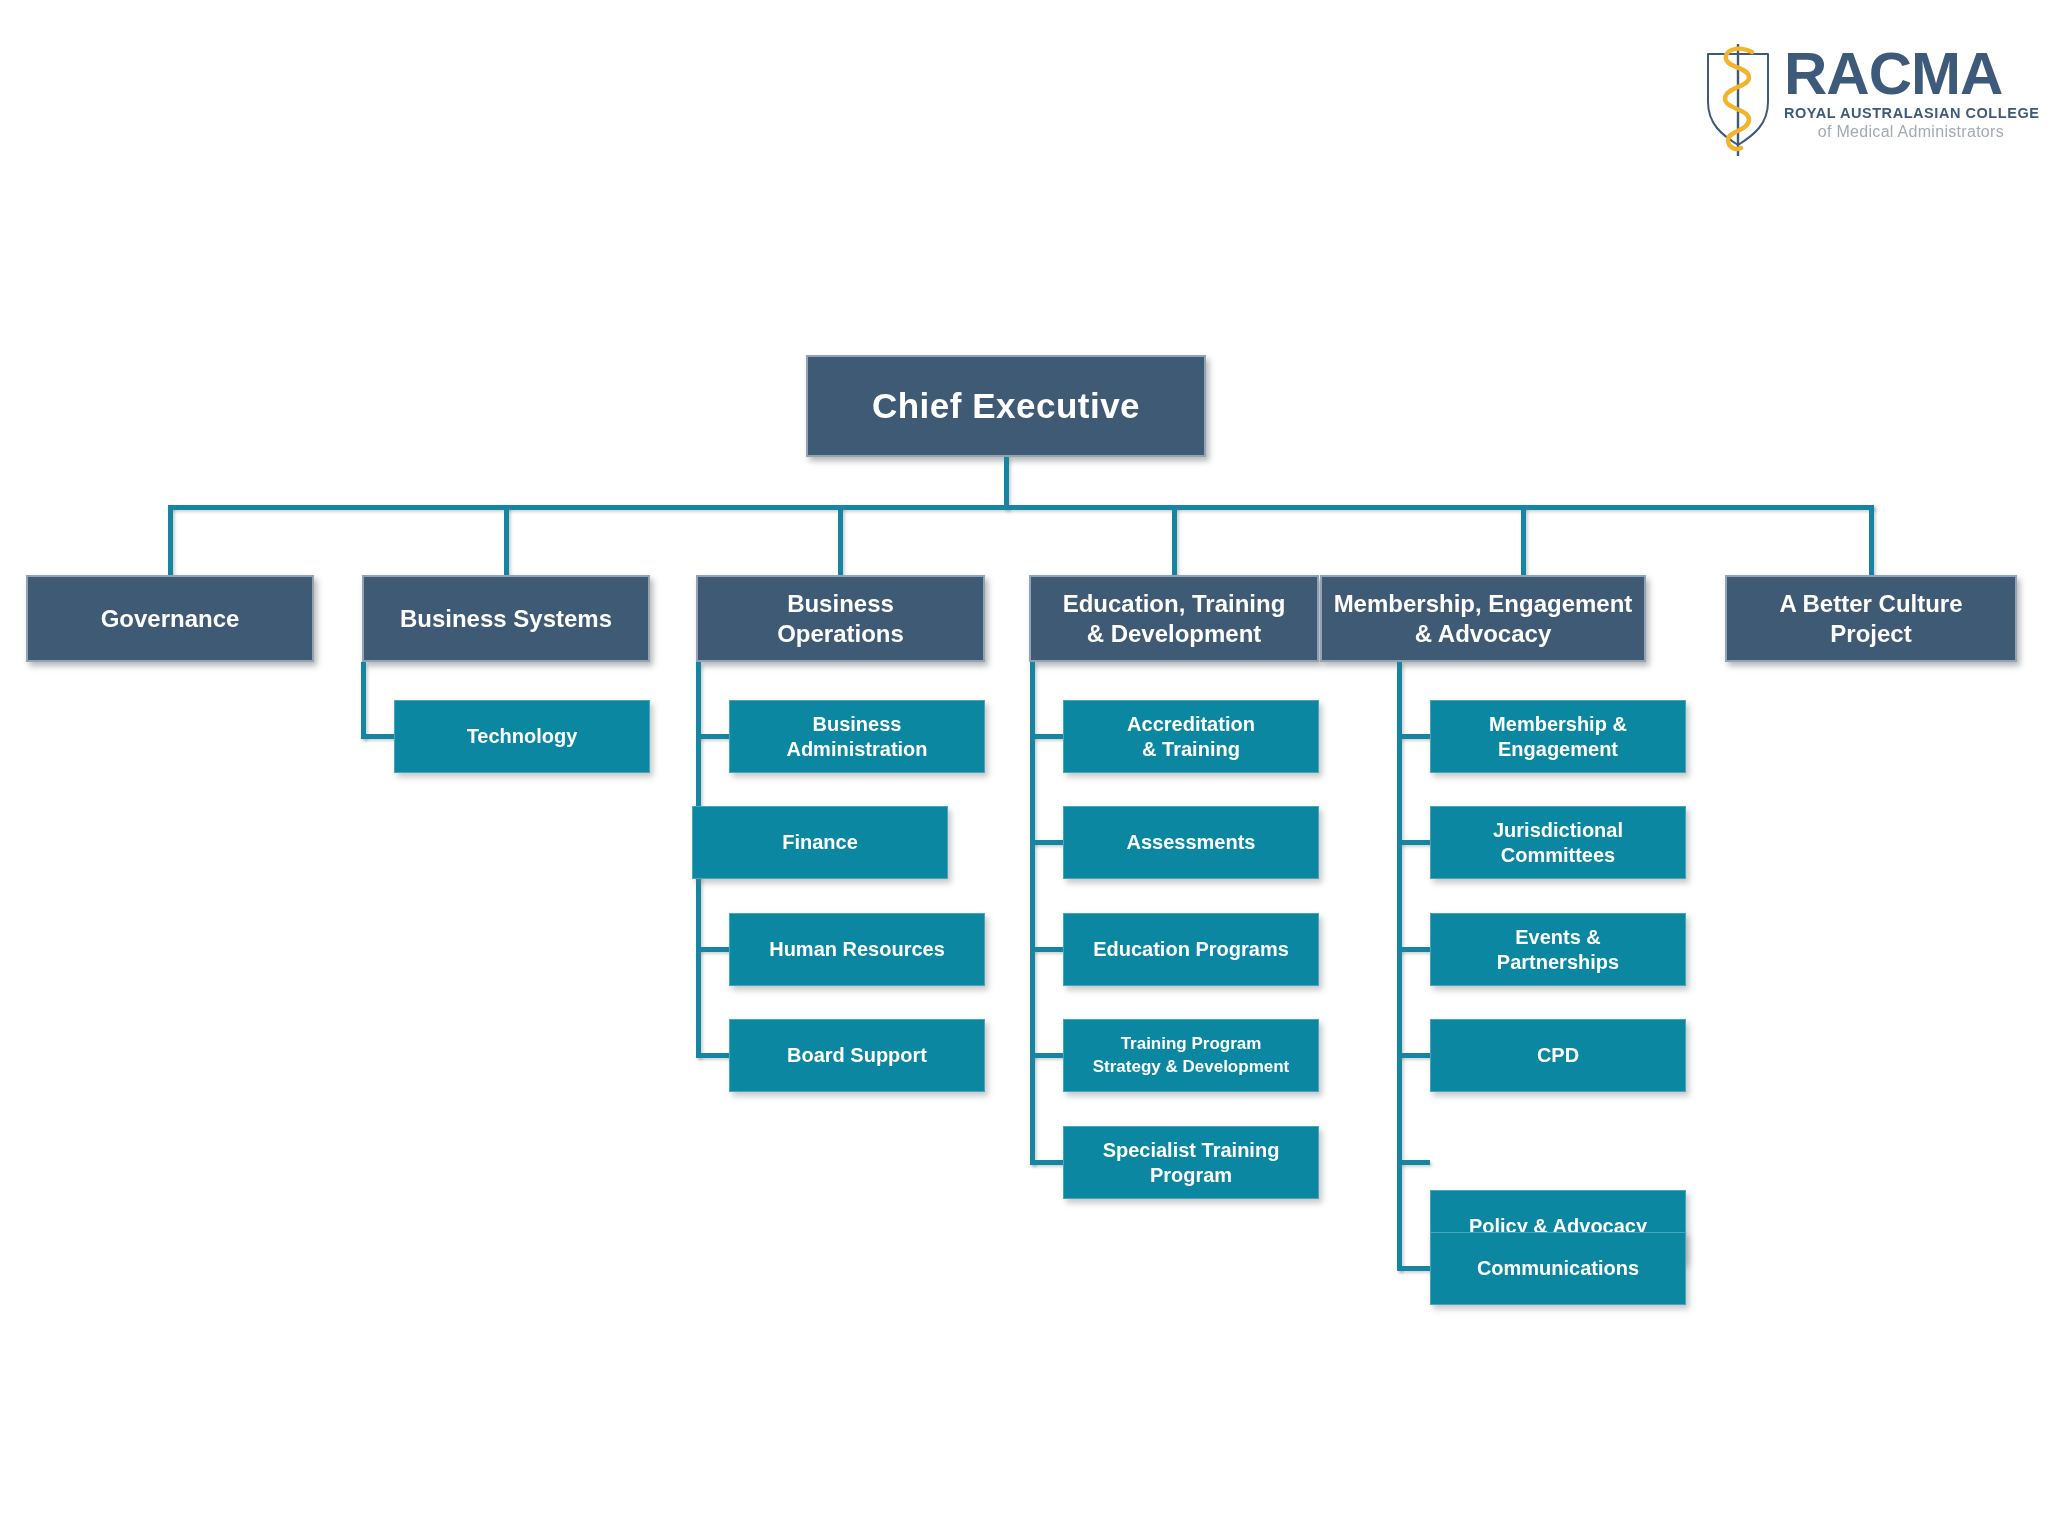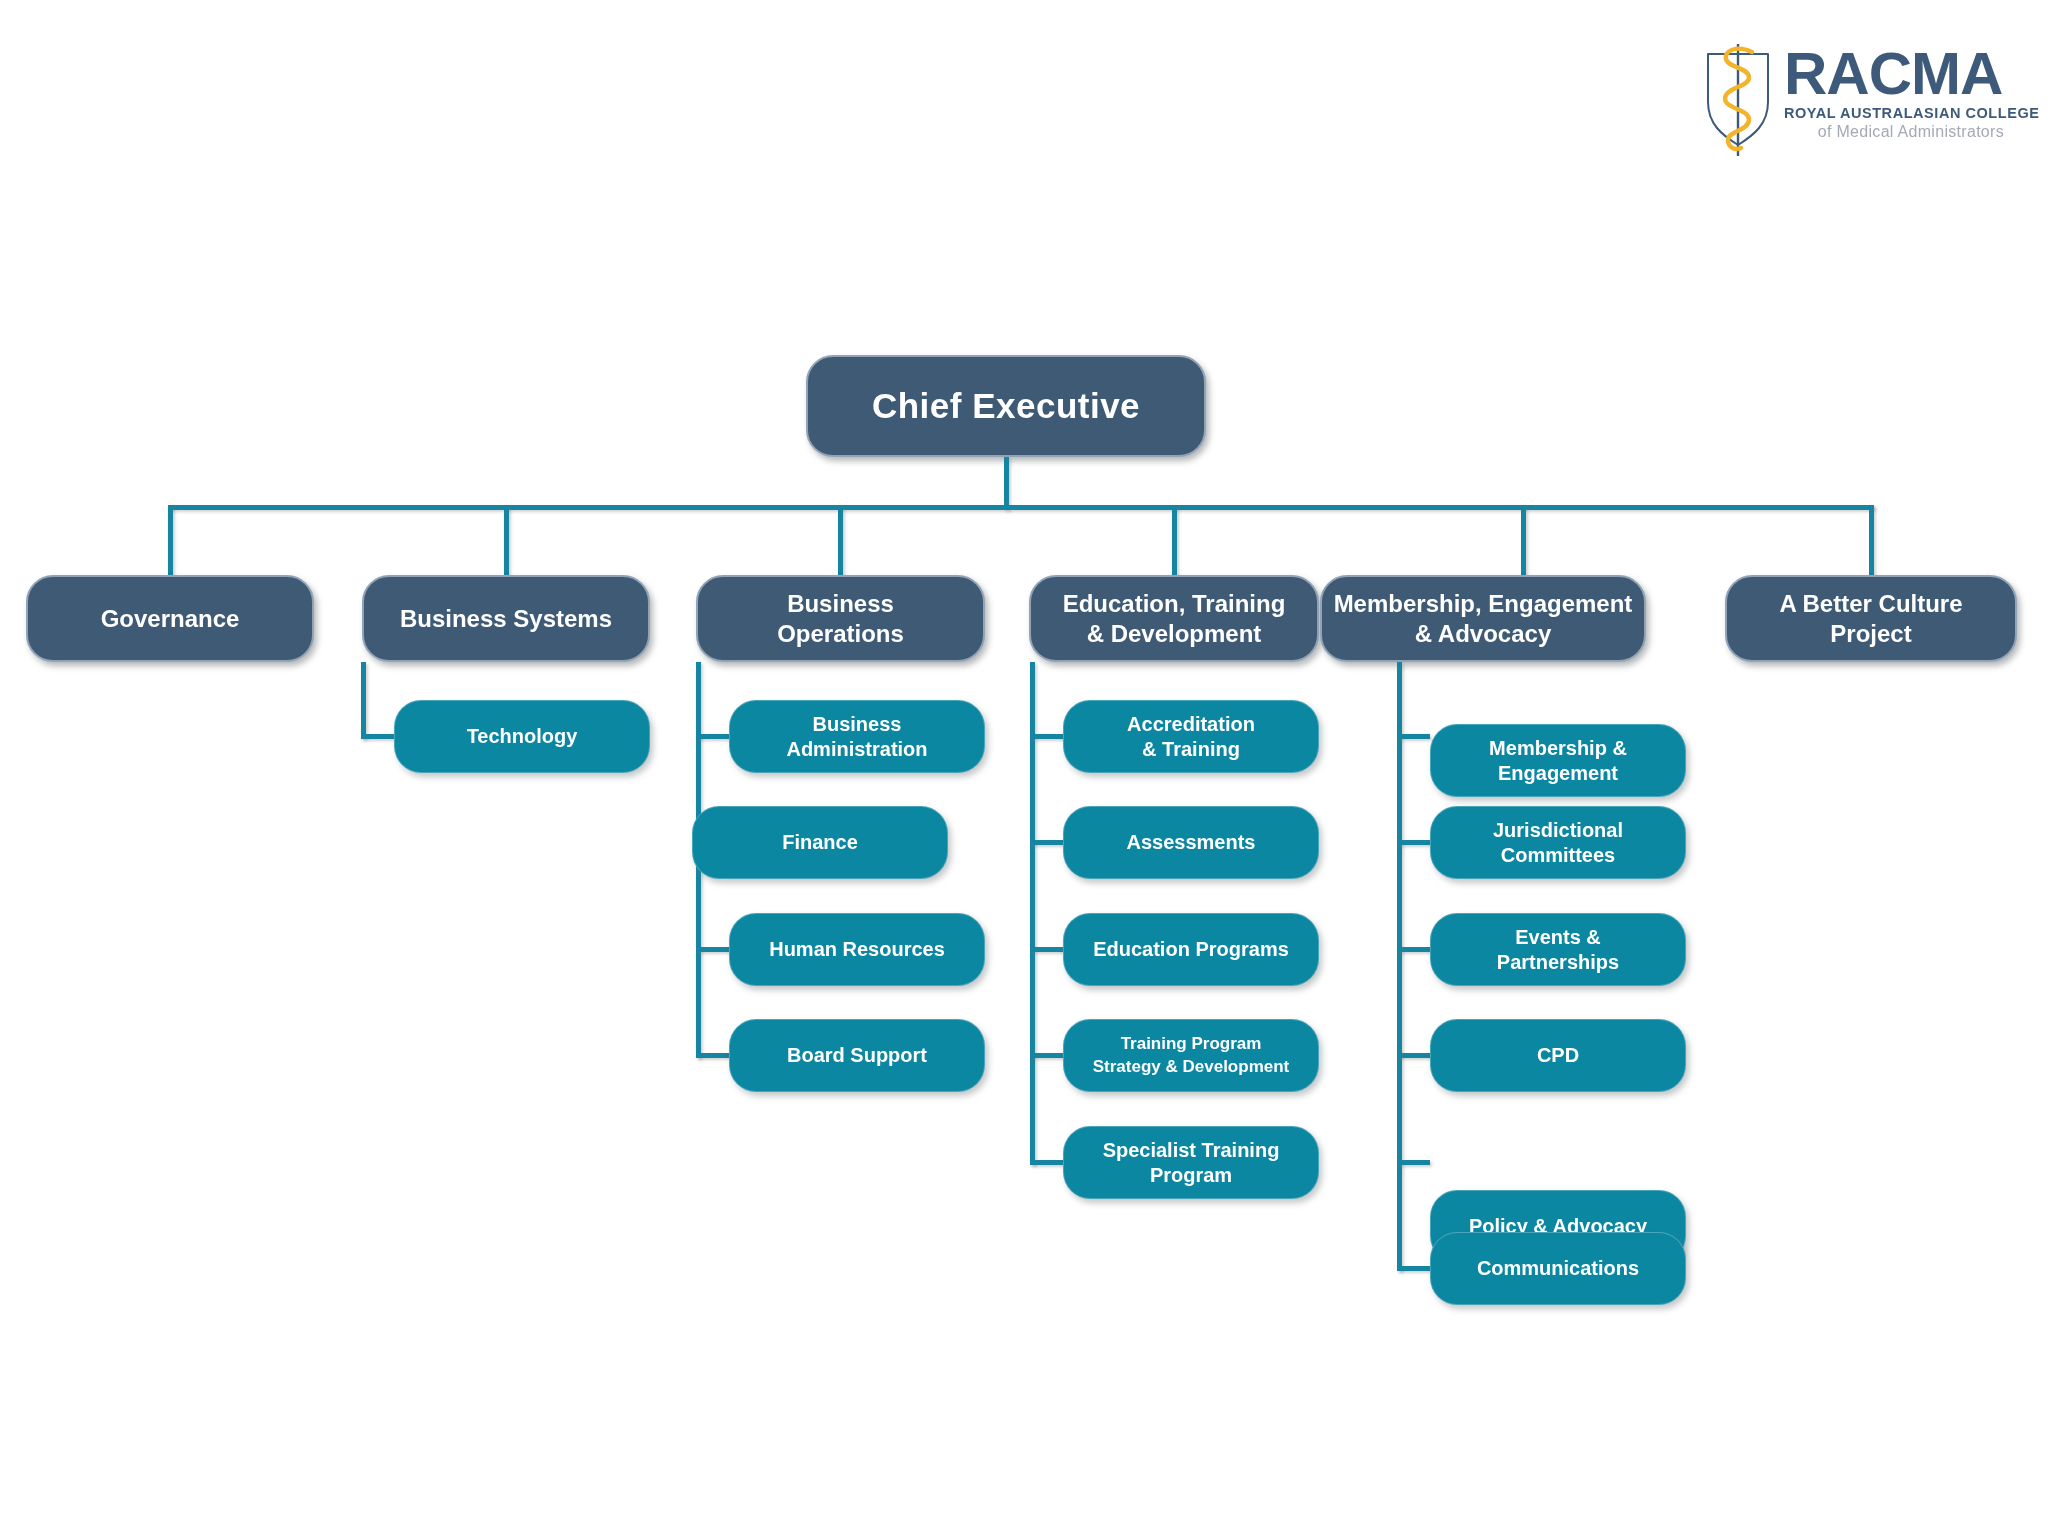--- a/index.html
+++ b/index.html
@@ -4,21 +4,21 @@
 <style>
   html,body{margin:0;padding:0;background:#ffffff;}
   .canvas{
     position:relative;width:2048px;height:1536px;background:#ffffff;
     font-family:"Liberation Sans",sans-serif;overflow:hidden;
   }
   .box{
     position:absolute;box-sizing:border-box;
     display:flex;align-items:center;justify-content:center;
     text-align:center;color:#ffffff;font-weight:bold;
-    white-space:pre-line;line-height:1.22;padding:0 10px;border-radius:27px;
+    white-space:pre-line;line-height:1.22;padding:0 10px;
   }
   .navy{
     background:var(--navy);
     border:2px solid #93a3b6;
     box-shadow:3px 4px 6px rgba(90,95,100,.45);
   }
   .lvl1{font-size:35px;letter-spacing:.5px;}
   .lvl2{font-size:24px;}
   .teal{
     background:var(--teal);
@@ -103,21 +103,21 @@
     <div class="box teal small" style="left: 1063px; top: 1019px; width: 256px; height: 73px;">Training Program
 Strategy &amp; Development</div>
     <div class="conn" style="left: 1030px; top: 1160px; width: 33px; height: 5px;"></div>
     <div class="box teal" style="left: 1063px; top: 1126px; width: 256px; height: 73px;">Specialist Training
 Program</div>
     <div class="conn" style="left: 1521px; top: 505px; width: 5px; height: 70px;"></div>
     <div class="box navy lvl2" style="left: 1320px; top: 575px; width: 326px; height: 87px;">Membership, Engagement
 &amp; Advocacy</div>
     <div class="conn" style="left: 1397px; top: 662px; width: 5px; height: 609px;"></div>
     <div class="conn" style="left: 1397px; top: 734px; width: 33px; height: 5px;"></div>
-    <div class="box teal" style="left: 1430px; top: 724px; width: 256px; height: 73px;">Membership &amp;
+    <div class="box teal" style="left: 1430px; top: 700px; width: 256px; height: 73px;">Membership &amp;
 Engagement</div>
     <div class="conn" style="left: 1397px; top: 840px; width: 33px; height: 5px;"></div>
     <div class="box teal" style="left: 1430px; top: 806px; width: 256px; height: 73px;">Jurisdictional
 Committees</div>
     <div class="conn" style="left: 1397px; top: 947px; width: 33px; height: 5px;"></div>
     <div class="box teal" style="left: 1430px; top: 913px; width: 256px; height: 73px;">Events &amp;
 Partnerships</div>
     <div class="conn" style="left: 1397px; top: 1053px; width: 33px; height: 5px;"></div>
     <div class="box teal" style="left: 1430px; top: 1019px; width: 256px; height: 73px;">CPD</div>
     <div class="conn" style="left: 1397px; top: 1160px; width: 33px; height: 5px;"></div>

